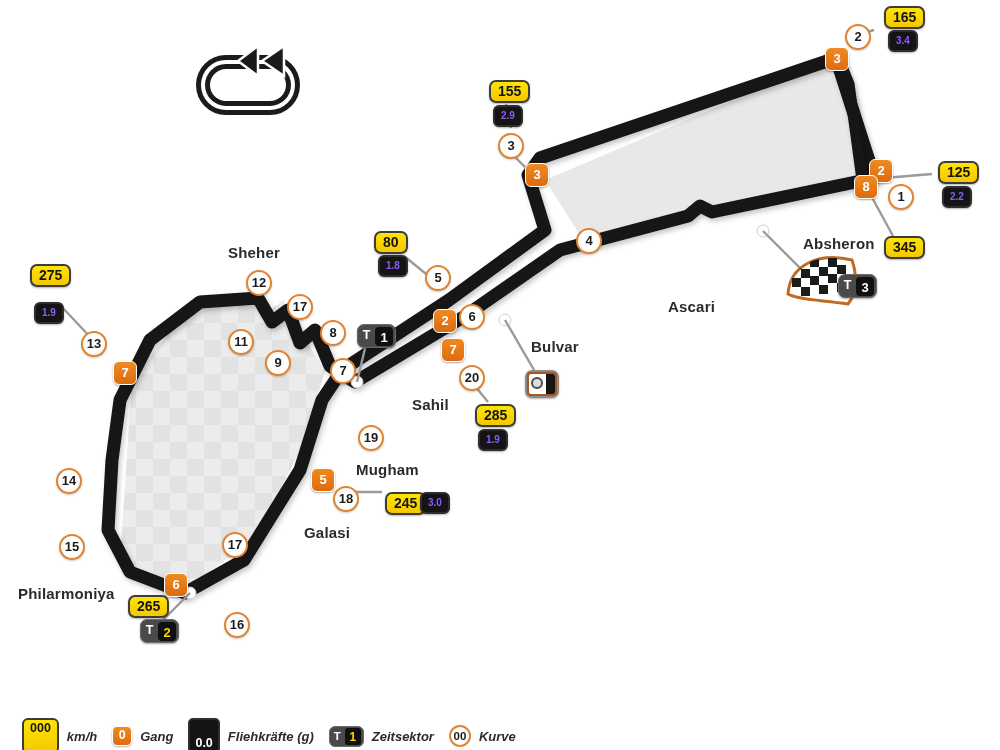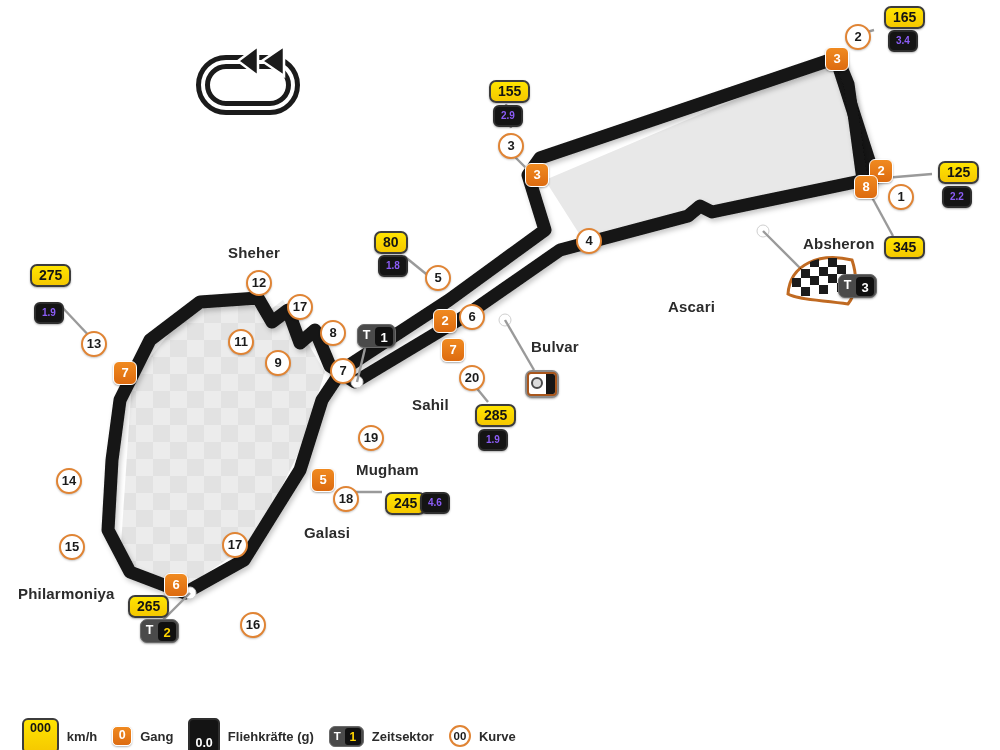--- a/index.html
+++ b/index.html
@@ -196,20 +196,21 @@
     align-items: center;
     gap: 6px;
     white-space: nowrap;
   }
   #legend .lg-text {
     font-size: 13px;
     font-weight: bold;
     color: #2b2b2b;
     margin-right: 9px;
     margin-left: 2px;
+    font-style: italic;
   }
   .lg-speed {
     position: relative;
     height: 36px;
     padding: 0 6px;
     border-radius: 6px;
     background: linear-gradient(180deg,#ffe400 0%,#f5c800 100%);
     border: 2px solid #3c3c3c;
     box-sizing: border-box;
     color: #141414;
@@ -414,21 +415,21 @@
       <div class="corner" style="left: 459px; top: 304px;">6</div>
       <div class="corner" style="left: 330px; top: 358px;">7</div>
       <div class="corner" style="left: 320px; top: 320px;">8</div>
       <div class="corner" style="left: 265px; top: 350px;">9</div>
       <div class="corner" style="left: 287px; top: 294px;">17</div>
       <div class="corner" style="left: 228px; top: 329px;">11</div>
       <div class="corner" style="left: 246px; top: 270px;">12</div>
       <div class="corner" style="left: 81px; top: 331px;">13</div>
       <div class="corner" style="left: 56px; top: 452px; margin-top: 16px;">14</div>
       <div class="corner" style="left: 59px; top: 534px;">15</div>
-      <div class="corner" style="left: 240px; top: 612px;">16</div>
+      <div class="corner" style="left: 224px; top: 612px;">16</div>
       <div class="corner" style="left: 222px; top: 505px; margin-top: 27px;">17</div>
       <div class="corner" style="left: 333px; top: 486px;">18</div>
       <div class="corner" style="left: 358px; top: 425px;">19</div>
       <div class="corner" style="left: 459px; top: 365px;">20</div>
       <div class="gear" style="left: 825px; top: 47px;">3</div>
       <div class="gear" style="left: 869px; top: 159px;">2</div>
       <div class="gear" style="left: 854px; top: 175px;">8</div>
       <div class="gear" style="left: 525px; top: 163px;">3</div>
       <div class="gear" style="left: 433px; top: 309px;">2</div>
       <div class="gear" style="left: 441px; top: 338px;">7</div>
@@ -443,21 +444,21 @@
       <div class="speed" style="left: 475px; top: 404px;">285</div>
       <div class="speed" style="left: 30px; top: 264px;">275</div>
       <div class="speed" style="left: 385px; top: 492px;">245</div>
       <div class="speed" style="left: 128px; top: 595px;">265</div>
       <div class="gforce" style="left: 888px; top: 30px;">3.4</div>
       <div class="gforce" style="left: 942px; top: 186px;">2.2</div>
       <div class="gforce" style="left: 493px; top: 105px;">2.9</div>
       <div class="gforce" style="left: 378px; top: 255px;">1.8</div>
       <div class="gforce" style="left: 478px; top: 429px;">1.9</div>
       <div class="gforce" style="left: 34px; top: 302px;">1.9</div>
-      <div class="gforce" style="left: 420px; top: 492px;">4.6</div>
+      <div class="gforce" style="left: 420px; top: 492px;">3.0</div>
       <div class="tsector sector-white" style="left: 357px; top: 324px;">
         <div class="t-letter">T</div>
         <div class="t-num">1</div>
       </div>
       <div class="tsector" style="left: 140px; top: 619px;">
         <div class="t-letter">T</div>
         <div class="t-num">2</div>
       </div>
       <div class="tsector sector-white" style="left: 838px; top: 274px;">
         <div class="t-letter">T</div>

